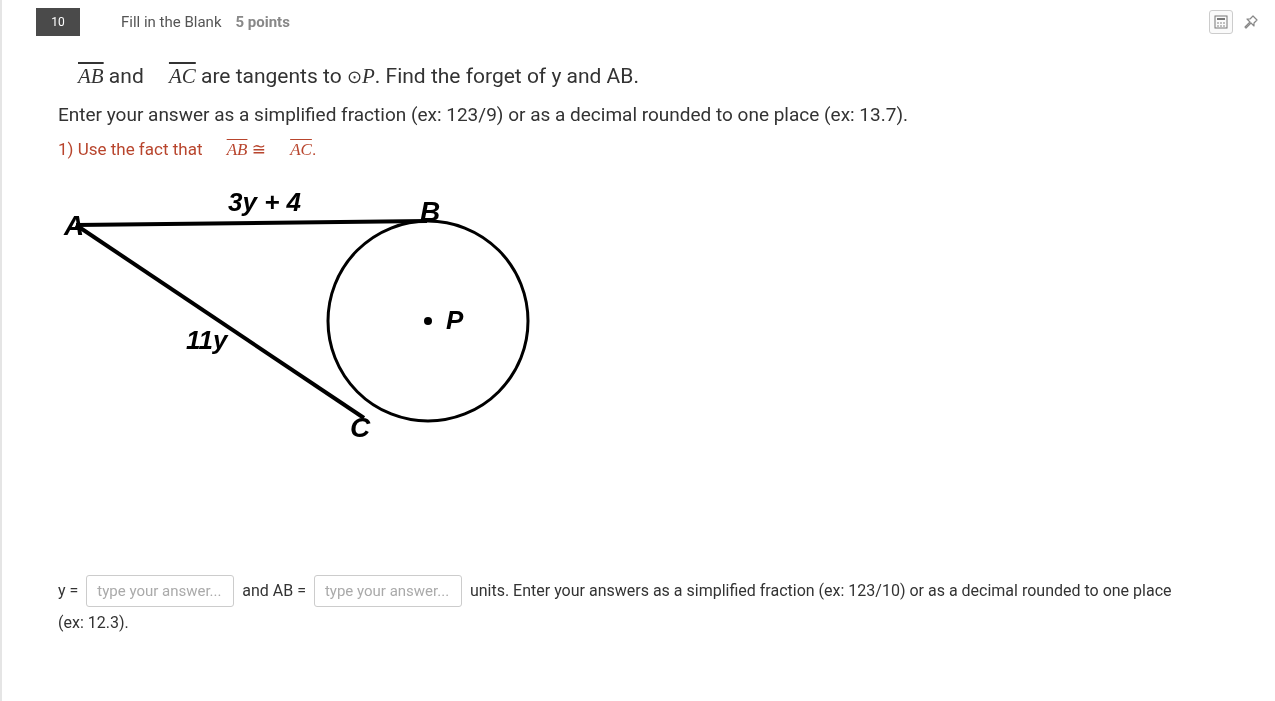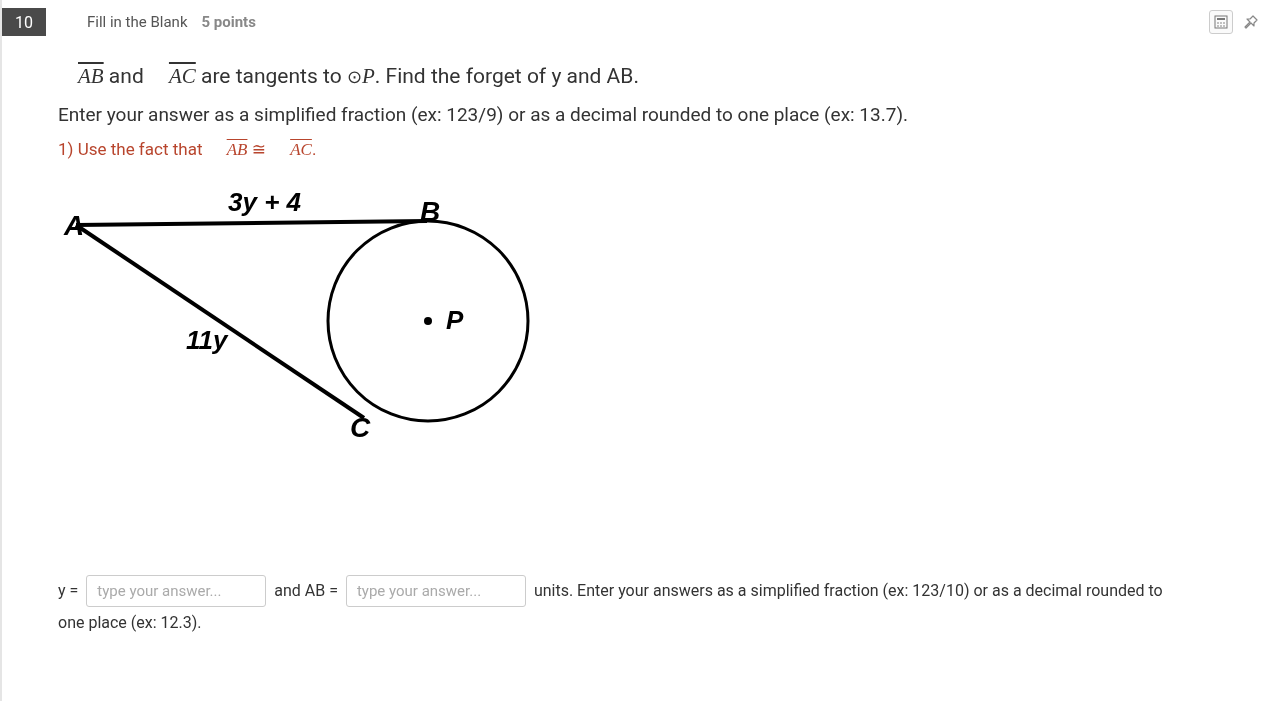--- a/index.html
+++ b/index.html
@@ -18,22 +18,23 @@
     padding: 8px 0 8px 0;
   }
   .qnum {
     background: #4a4a4a;
     color: #fff;
     width: 44px;
     height: 28px;
     display: flex;
     align-items: center;
     justify-content: center;
-    font-size: 16px;
+    font-size: 12px;
     margin-right: 16px;
+    margin-left: 34px;
   }
   .qtype {
     color: #555;
     font-size: 15px;
     margin-right: 14px;
     margin-left: 25px;
   }
   .qpoints {
     color: #888;
     font-size: 15px;
@@ -100,21 +101,21 @@
   .answer-row {
     font-size: 16px;
     color: #333;
     line-height: 2;
   }
   .answer-row input {
     border: 1px solid #ccc;
     border-radius: 3px;
     padding: 6px 10px;
     font-size: 15px;
-    width: 180px;
+    width: 148px;
     color: #999;
     font-family: inherit;
     margin: 0 4px;
   }
   .answer-row input::placeholder { color: #aaa; }
 </style>
 </head>
 <body>
 
 <div class="header-row">

